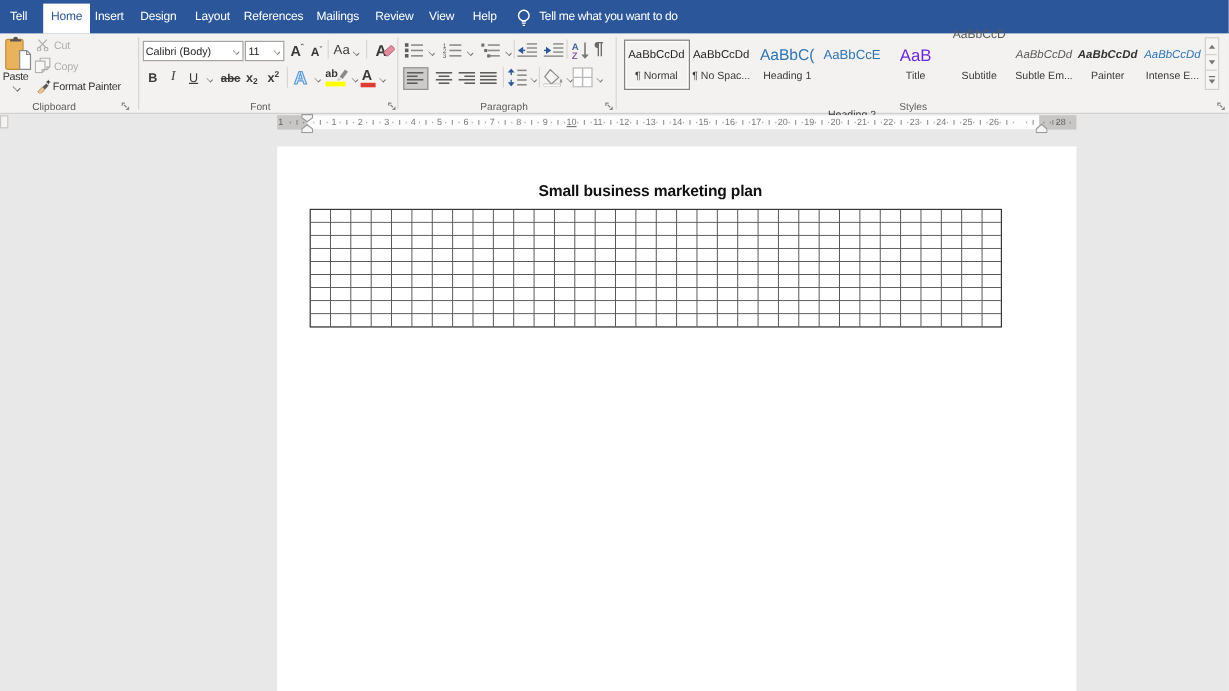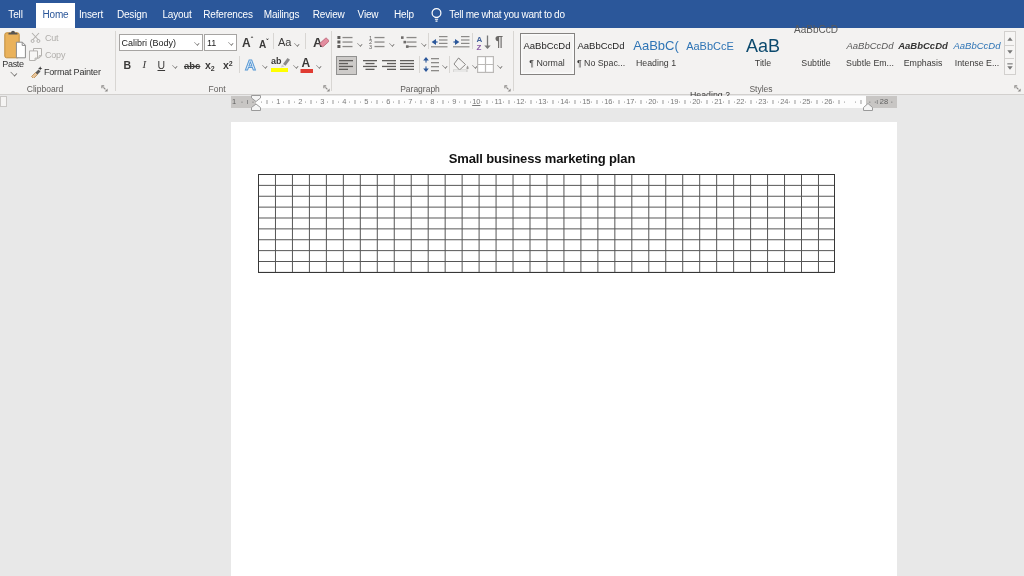--- a/index.html
+++ b/index.html
@@ -230,28 +230,28 @@
 <div class="chev" style="left:497px;top:63px;transform:scale(.8);"></div>
 <div class="abs" style="left:520px;top:32.5px;width:53px;height:40px;border:1px solid #848280;box-shadow:inset 0 0 0 1.6px #fafafa;"></div>
 <div class="abs" style="left:547px;top:39px;transform:translateX(-50%);font-size:9.5px;color:#1f1f1f;white-space:nowrap;line-height:14px;height:14px;display:flex;align-items:center;">AaBbCcDd</div>
 <div class="abs" style="left:547px;top:58px;transform:translateX(-50%);font-size:8.8px;color:#3b3a39;white-space:nowrap;">¶ Normal</div>
 <div class="abs" style="left:601px;top:39px;transform:translateX(-50%);font-size:9.5px;color:#1f1f1f;white-space:nowrap;line-height:14px;height:14px;display:flex;align-items:center;">AaBbCcDd</div>
 <div class="abs" style="left:601px;top:58px;transform:translateX(-50%);font-size:8.8px;color:#3b3a39;white-space:nowrap;">¶ No Spac...</div>
 <div class="abs" style="left:656px;top:39px;transform:translateX(-50%);font-size:13px;color:#2e74b5;white-space:nowrap;line-height:14px;height:14px;display:flex;align-items:center;">AaBbC(</div>
 <div class="abs" style="left:656px;top:58px;transform:translateX(-50%);font-size:8.8px;color:#3b3a39;white-space:nowrap;">Heading 1</div>
 <div class="abs" style="left:710px;top:39px;transform:translateX(-50%);font-size:11px;color:#2e74b5;white-space:nowrap;line-height:14px;height:14px;display:flex;align-items:center;">AaBbCcE</div>
 <div class="abs" style="left:710px;top:58px;transform:translateX(-50%);font-size:8.8px;color:#3b3a39;white-space:nowrap;margin-top:32px;">Heading 2</div>
-<div class="abs" style="left:763px;top:39px;transform:translateX(-50%);font-size:18px;color:#0c4a6e;white-space:nowrap;line-height:14px;height:14px;display:flex;align-items:center;">AaB</div>
+<div class="abs" style="left:763px;top:39px;transform:translateX(-50%);font-size:14px;color:#6d28d9;white-space:nowrap;line-height:14px;height:14px;display:flex;align-items:center;">AaB</div>
 <div class="abs" style="left:763px;top:58px;transform:translateX(-50%);font-size:8.8px;color:#3b3a39;white-space:nowrap;">Title</div>
 <div class="abs" style="left:816px;top:23px;transform:translateX(-50%);font-size:10px;color:#595959;white-space:nowrap;line-height:14px;height:14px;display:flex;align-items:center;">AaBbCcD</div>
 <div class="abs" style="left:816px;top:58px;transform:translateX(-50%);font-size:8.8px;color:#3b3a39;white-space:nowrap;">Subtitle</div>
 <div class="abs" style="left:870px;top:39px;transform:translateX(-50%);font-size:9.5px;color:#595959;font-style:italic;white-space:nowrap;line-height:14px;height:14px;display:flex;align-items:center;">AaBbCcDd</div>
 <div class="abs" style="left:870px;top:58px;transform:translateX(-50%);font-size:8.8px;color:#3b3a39;white-space:nowrap;">Subtle Em...</div>
 <div class="abs" style="left:923px;top:39px;transform:translateX(-50%);font-size:9.5px;color:#333;font-style:italic;font-weight:bold;white-space:nowrap;line-height:14px;height:14px;display:flex;align-items:center;">AaBbCcDd</div>
-<div class="abs" style="left:923px;top:58px;transform:translateX(-50%);font-size:8.8px;color:#3b3a39;white-space:nowrap;">Emphasis</div>
+<div class="abs" style="left:923px;top:58px;transform:translateX(-50%);font-size:8.8px;color:#3b3a39;white-space:nowrap;">Painter</div>
 <div class="abs" style="left:977px;top:39px;transform:translateX(-50%);font-size:9.5px;color:#2e74b5;font-style:italic;white-space:nowrap;line-height:14px;height:14px;display:flex;align-items:center;">AaBbCcDd</div>
 <div class="abs" style="left:977px;top:58px;transform:translateX(-50%);font-size:8.8px;color:#3b3a39;white-space:nowrap;">Intense E...</div>
 <div class="abs" style="left:1004px;top:31px;width:10px;height:42px;border:1px solid #d2d0ce;background:#f6f5f4;"></div>
 <div class="abs" style="left:1004px;top:44.5px;width:10px;height:1px;background:#d2d0ce;"></div>
 <div class="abs" style="left:1004px;top:58px;width:10px;height:1px;background:#d2d0ce;"></div>
 <svg class="abs" style="left:1006.5px;top:36.5px;" width="6" height="4" viewBox="0 0 6 4">
     <path d="M3 0.3 L5.7 3.7 H0.3z" fill="#777"></path>
   </svg>
 <svg class="abs" style="left:1006.5px;top:50px;" width="6" height="4" viewBox="0 0 6 4">
     <path d="M3 3.7 L0.3 0.3 H5.7z" fill="#777"></path>

